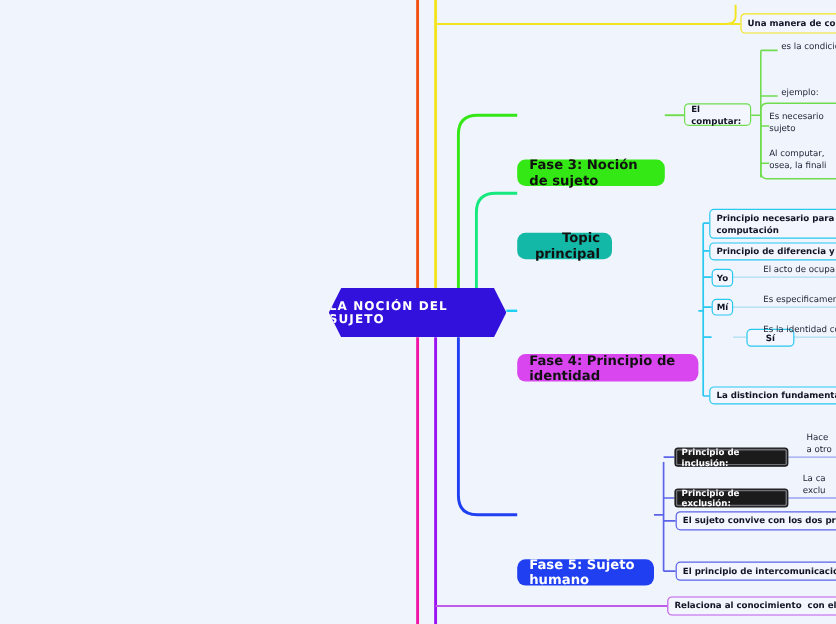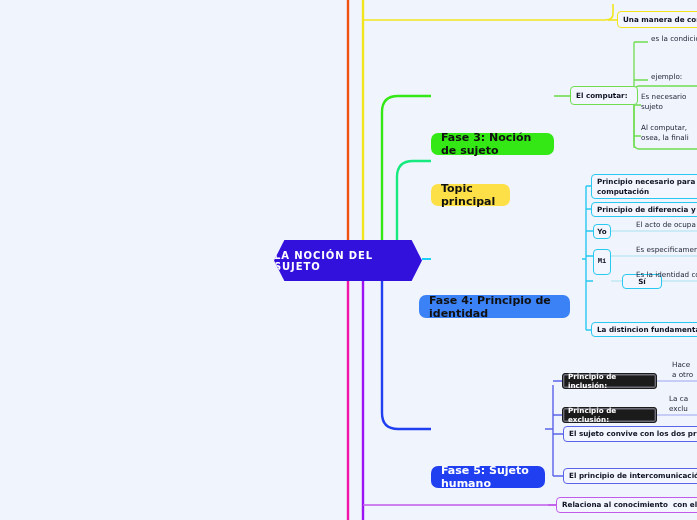--- a/index.html
+++ b/index.html
@@ -25,22 +25,22 @@
   }
 
   
   .mainnode{
     border-radius:7px;
     display:flex;align-items:center;
     padding:0 10px;
     font-size:11px;font-weight:bold;margin-top:48px;
   }
   .n-fase3{left:431px;top:85px;width:123px;height:22px;background:#33e815;color:#111;}
-  .n-topic{left:431px;top:136px;width:79px;height:22px;background:#fde047;color:#111;}
-  .n-fase4{left:419px;top:247px;width:151px;height:23px;background:#3b82f6;color:#111;}
+  .n-topic{left:431px;top:146px;width:79px;height:22px;background:#14b8a6;color:#111;text-align:right;}
+  .n-fase4{left:431px;top:247px;width:151px;height:23px;background:#d946ef;color:#111;}
   .n-fase5{left:431px;top:418px;width:114px;height:22px;background:#1f3ff0;color:#ffffff;}
 
   
   .box{
     border-radius:4px;border-style:solid;border-width:1.4px;
     background:#f3f6fe;
     display:flex;align-items:center;
     padding:1px 5px;
     font-size:7.2px;font-weight:bold;color:#101425;
     line-height:1.32;
@@ -59,31 +59,31 @@
   
   .leaf{
     font-size:7.2px;color:#1d2233;line-height:1.38;
     font-weight:normal;
   }
 
   
   .n-yellow{left:617px;top:11px;width:120px;height:17px;}
 
   
-  .n-elcomputar{left:570px;top:86px;width:68px;height:19px;}
+  .n-elcomputar{left:570px;top:86px;width:56px;height:19px;}
   .n-g1{left:651px;top:34px;width:90px;}
   .n-g2{left:651px;top:72px;width:90px;}
   .n-g3{left:641px;top:92px;width:100px;height:26px;}
   .n-g4{left:641px;top:123px;width:100px;height:26px;}
 
   
   .n-c1{left:591px;top:174px;width:150px;height:25px;}
   .n-c2{left:591px;top:202px;width:150px;height:15px;}
   .n-yo{left:593px;top:224px;width:18px;height:15px;justify-content:center;text-align:right;}
-  .n-mi{left:593px;top:249px;width:18px;height:26px;justify-content:center;font-family:Liberation Mono, monospace;}
+  .n-mi{left:593px;top:249px;width:18px;height:14px;justify-content:center;}
   .n-si{left:593px;top:274px;width:40px;height:15px;justify-content:center;margin-left:29px;}
   .n-c3{left:636px;top:220px;width:110px;}
   .n-c4{left:636px;top:245px;width:110px;}
   .n-c5{left:636px;top:270px;width:110px;}
   .n-c6{left:591px;top:322px;width:150px;height:15px;}
 
   
   .n-b1{left:562px;top:373px;width:95px;height:16px;}
   .n-b2{left:562px;top:407px;width:95px;height:16px;}
   .n-b3{left:563px;top:426px;width:178px;height:16px;}

